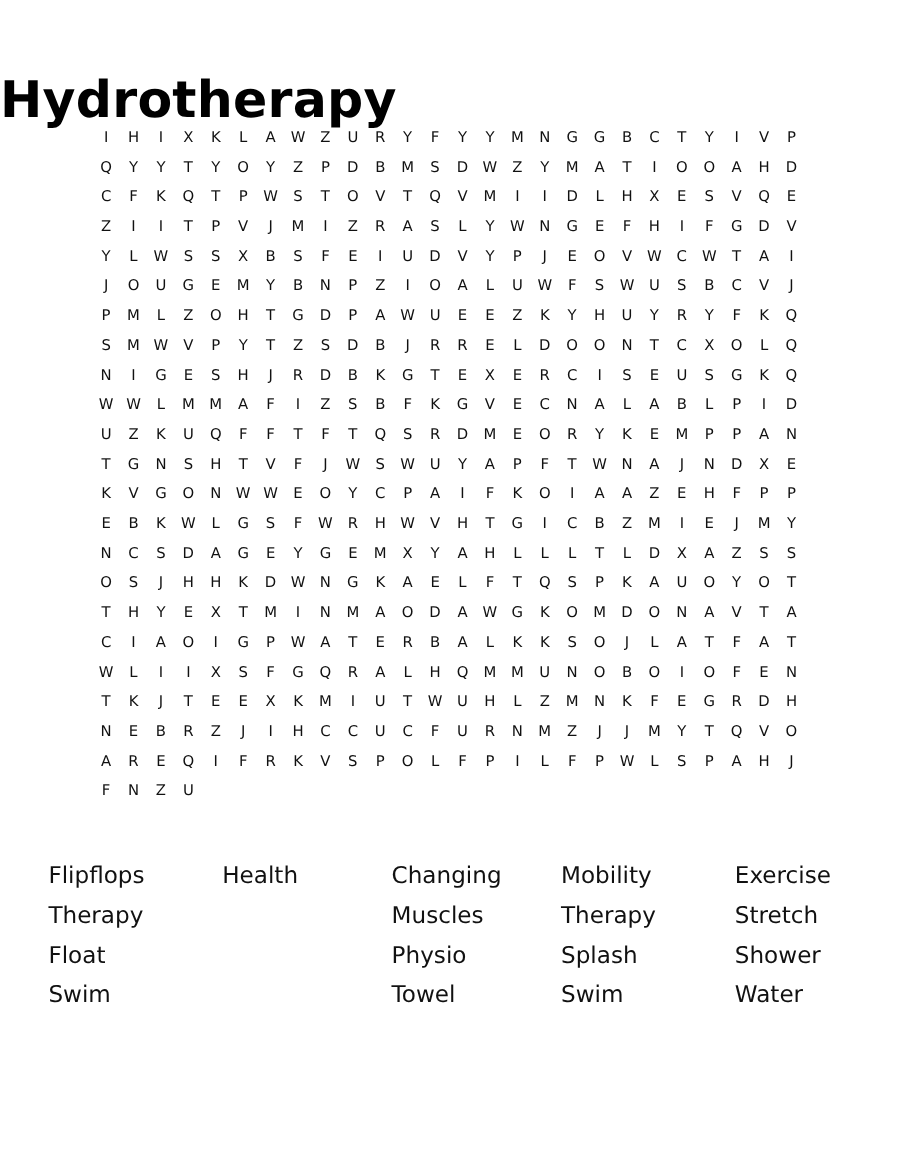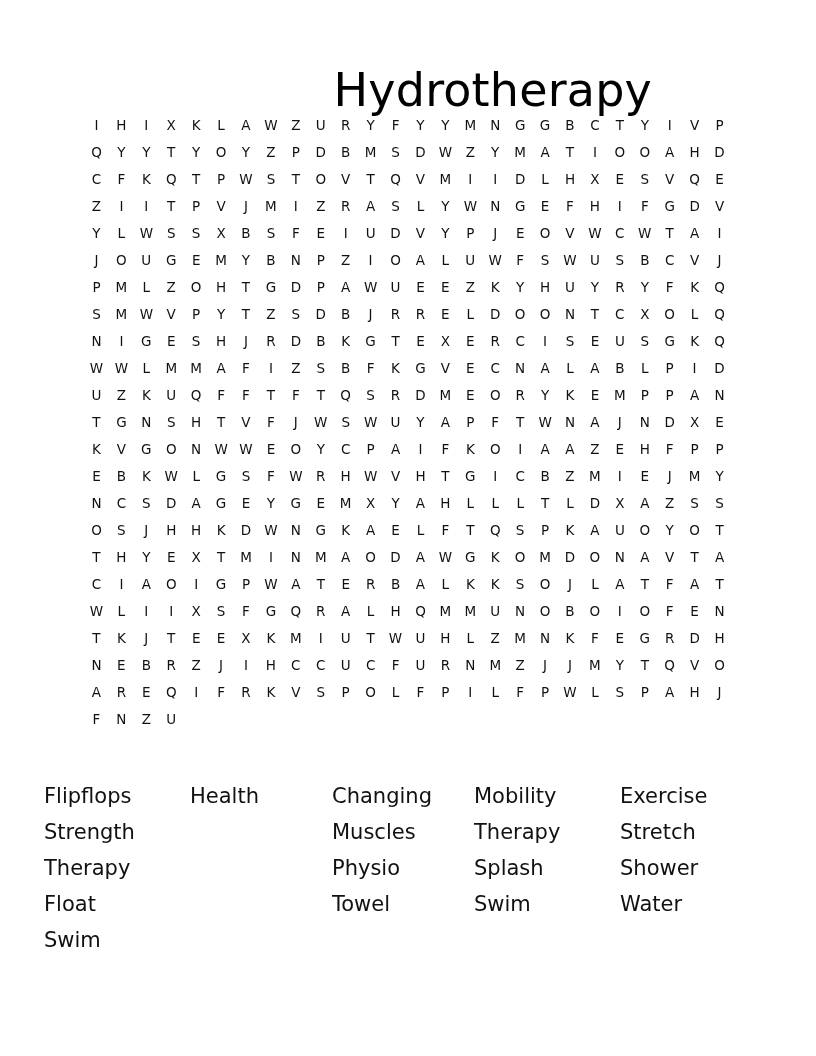--- a/index.html
+++ b/index.html
@@ -20,23 +20,23 @@
     width: 816px;
     height: 1056px;
     position: relative;
     box-sizing: border-box;
   }
   .puzzle-title {
     position: absolute;
     top: 34px;
     left: 0;
     width: 652px;
-    text-align: right;
+    text-align: left;
     font-size: 46px;
-    font-weight: 400;
+    font-weight: 700;
     letter-spacing: 0.2px;
     line-height: 1.1;
     font-family: "DejaVu Sans", "Liberation Sans", sans-serif;
   }
   .grid {
     position: absolute;
     top: 112px;
     left: 84px;
     width: 648px;
     display: grid;
@@ -53,21 +53,21 @@
     letter-spacing: 0;
     color: #111111;
   }
   .word-list {
     position: absolute;
     top: 778px;
     left: 44px;
     width: 740px;
     display: grid;
     grid-template-columns: 146px 142px 142px 146px 150px;
-    column-gap: 0px;
+    column-gap: 12px;
   }
   .word-col {
     display: flex;
     flex-direction: column;
   }
   .word-item {
     font-size: 21px;
     line-height: 36px;
     height: 36px;
     font-family: "DejaVu Sans", "Liberation Sans", sans-serif;
@@ -658,21 +658,20 @@
       <div class="grid-cell">J</div>
       <div class="grid-cell">F</div>
       <div class="grid-cell">N</div>
       <div class="grid-cell">Z</div>
       <div class="grid-cell">U</div>
     </div>
 
   <div class="word-list" id="word-list">
       <div class="word-col">
         <div class="word-item">Flipflops</div>
-        <div class="word-item">Strength</div>
         <div class="word-item">Therapy</div>
         <div class="word-item">Float</div>
         <div class="word-item">Swim</div>
       </div>
       <div class="word-col">
         <div class="word-item">Health</div>
       </div>
       <div class="word-col">
         <div class="word-item">Changing</div>
         <div class="word-item">Muscles</div>

